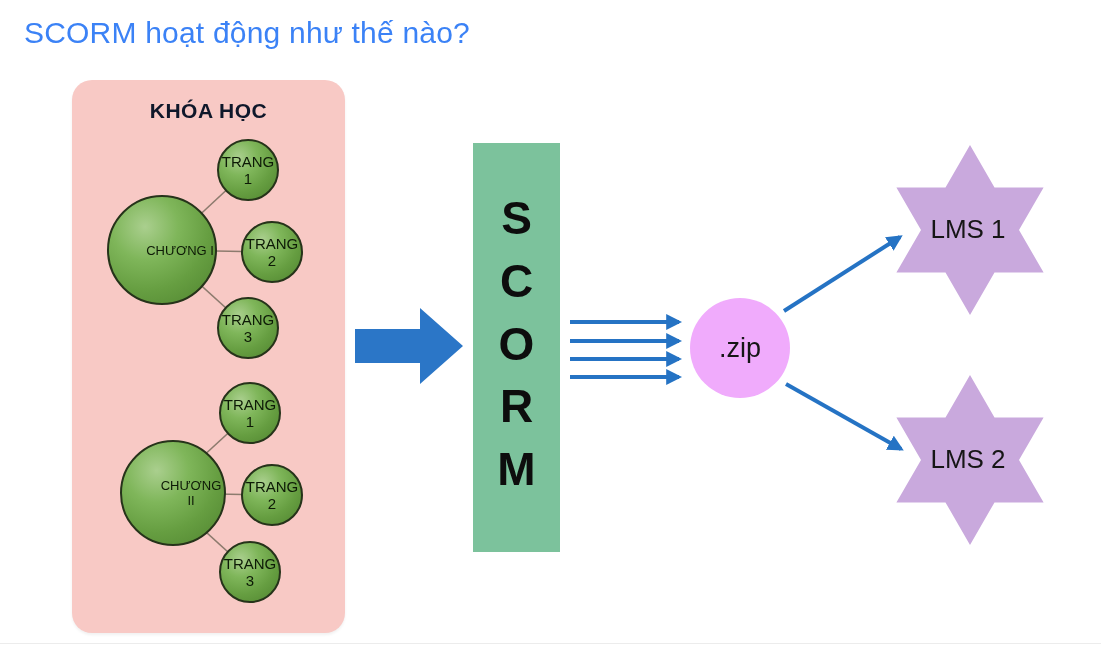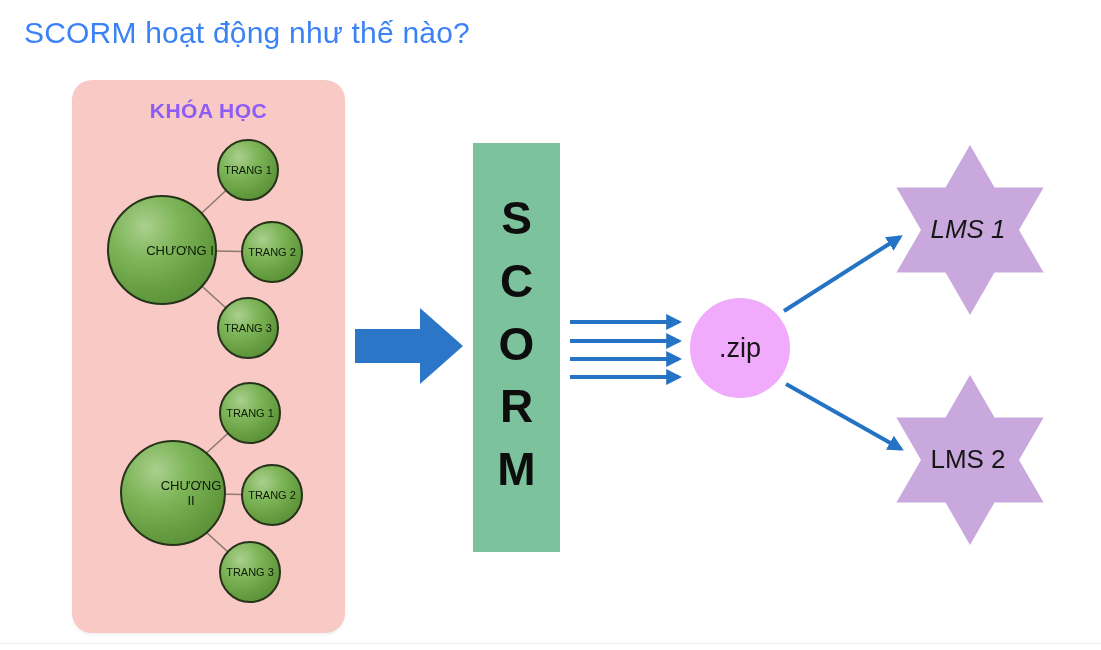--- a/index.html
+++ b/index.html
@@ -15,38 +15,38 @@
     left:24px;top:16px;font-size:30px;color:#3b82f6;letter-spacing:0.2px;
   }
   
   .course-panel{
     left:72px;top:80px;width:273px;height:553px;
     background:#f8c9c5;border-radius:20px;
     box-shadow:0 2px 3px rgba(0,0,0,0.06);
   }
   .course-panel-title{
     left:72px;top:99px;width:273px;text-align:center;
-    font-size:21px;font-weight:bold;color:#8b5cf6;letter-spacing:0.5px;
+    font-size:21px;font-weight:bold;color:#0f172a;letter-spacing:0.5px;
   }
   
   svg.layer{position:absolute;left:0;top:0;z-index:1;pointer-events:none;}
   .connector{stroke:#8d7b6e;stroke-width:1.6;}
   .arrow-line{stroke:#2573c4;stroke-width:4;fill:none;}
   .big-arrow{fill:#2b76c7;}
   .star{fill:#c9a9dd;}
   
   .node{
     position:absolute;z-index:3;border-radius:50%;
     border:2px solid #26331a;box-sizing:border-box;
     background:radial-gradient(circle at 34% 28%, #aacf8e 0%, #7fb65a 32%, #669e41 62%, #4f832f 100%);
     display:flex;align-items:center;justify-content:center;text-align:center;
     color:#0d1a06;
   }
   .node.chapter span{font-size:13px;margin-left:36px;}
-  .node.page span{font-size:11px;}
+  .node.page span{font-size:15px;}
   
   .scorm-bar{
     left:473px;top:143px;width:87px;height:409px;z-index:2;
     background:#7cc29c;
     display:flex;flex-direction:column;align-items:center;justify-content:space-between;
     padding:52px 0 60px;box-sizing:border-box;
   }
   .scorm-letter{
     font-size:46px;font-weight:bold;line-height:1;color:#0d0d0d;
   }
@@ -136,16 +136,16 @@
   <div class="scorm-letter">C</div>
   <div class="scorm-letter">O</div>
   <div class="scorm-letter">R</div>
   <div class="scorm-letter">M</div>
 </div>
 
 <div class="abs zip-circle">
   <span class="zip-label">.zip</span>
 </div>
 
-<div class="abs lms-label" style="left:903px;top:214px;font-style:italic;">LMS 1</div>
+<div class="abs lms-label" style="left:903px;top:214px;">LMS 1</div>
 <div class="abs lms-label" style="left:903px;top:444px;">LMS 2</div>
 
 <div class="abs bottom-divider"></div>
 
 </body></html>

